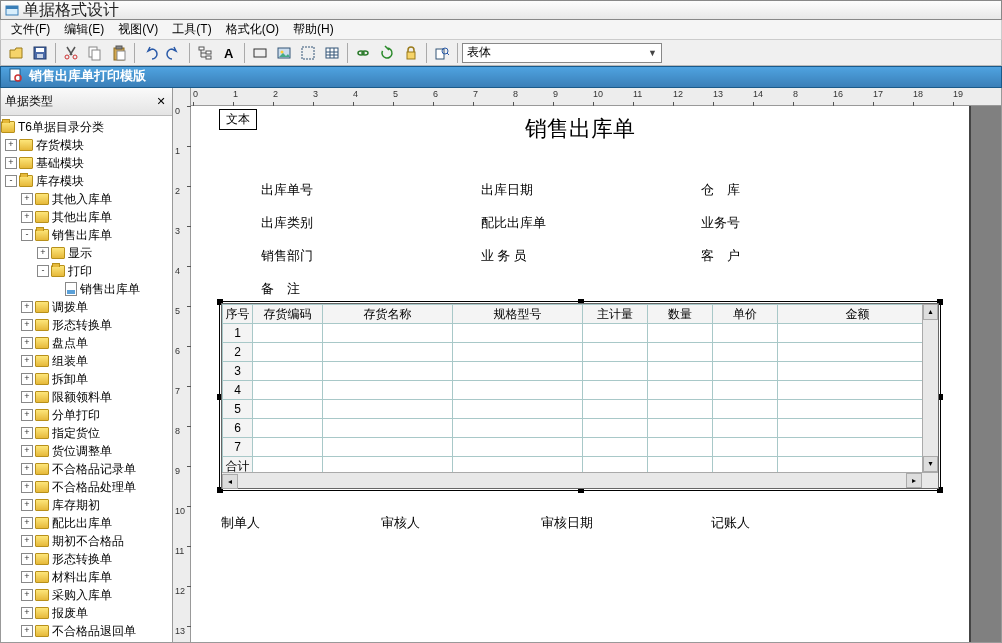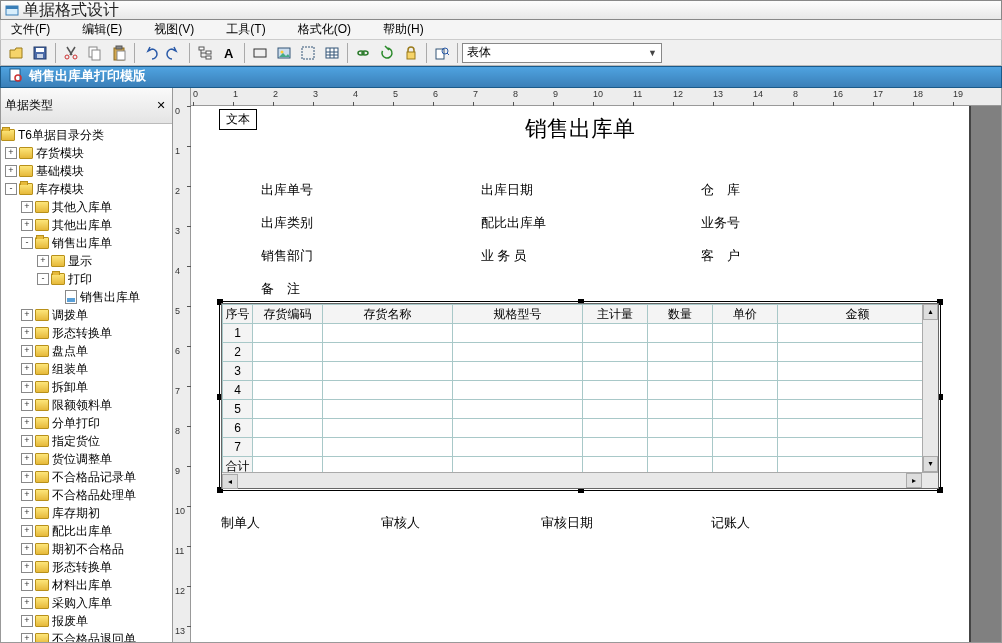--- a/index.html
+++ b/index.html
@@ -2,35 +2,35 @@
 <html><head>
 <meta charset="utf-8">
 <style>
 * { box-sizing: border-box; margin: 0; padding: 0; font-family: "Microsoft YaHei", SimSun, sans-serif; }
 body { background: #4a5a3a; width: 1002px; height: 643px; overflow: hidden; font-size: 12px; }
 
 .titlebar { height: 20px; background: linear-gradient(#fdfdfd, #e8e8e8); border: 1px solid #888; display: flex; align-items: center; padding: 0 4px; gap: 4px; }
 .titlebar-icon { width: 14px; height: 14px; display: inline-flex; justify-content: center; align-items: center; }
 .titlebar-text { font-size: 16px; color: #222; }
 
-.menubar { height: 20px; background: #f5f5f5; border: 1px solid #ccc; border-top: none; display: flex; align-items: center; padding: 0 4px; gap: 20px; }
+.menubar { height: 20px; background: #f5f5f5; border: 1px solid #ccc; border-top: none; display: flex; align-items: center; padding: 0 4px; gap: 2px; }
 .menu-item { padding: 2px 6px; font-size: 12px; cursor: default; }
 
 .toolbar { height: 26px; background: #f0f0f0; border: 1px solid #bbb; border-top: none; display: flex; align-items: center; padding: 0 4px; gap: 2px; }
 .toolbtn { width: 22px; height: 22px; display: inline-flex; justify-content: center; align-items: center; cursor: pointer; border: 1px solid transparent; }
 .toolsep { width: 1px; height: 20px; background: #aaa; margin: 0 2px; }
 .font-combo { width: 200px; height: 20px; border: 1px solid #888; background: #fff; display: flex; align-items: center; padding: 0 4px; font-size: 12px; }
 .font-combo .arrow { margin-left: auto; font-size: 9px; color: #444; }
 
 .doc-title-bar { height: 22px; background: linear-gradient(#4fa3e0, #3a7fb8); border: 1px solid #1a5a8a; display: flex; align-items: flex-start; padding: 0 6px; gap: 6px; color: #fff; font-weight: bold; font-size: 13px; }
 .doc-title-bar .ic { width: 16px; height: 16px; display: inline-flex; }
 
 .workarea { display: flex; height: calc(643px - 20px - 20px - 26px - 22px); border: 1px solid #999; border-top: none; background: #fff; }
 .sidebar { width: 172px; border-right: 1px solid #999; display: flex; flex-direction: column; background: #fff; }
-.sidebar-header { height: 36px; background: linear-gradient(#fafafa,#e4e4e4); border-bottom: 1px solid #bbb; display: flex; align-items: center; justify-content: space-between; padding: 0 4px; font-size: 12px; }
+.sidebar-header { height: 28px; background: linear-gradient(#fafafa,#e4e4e4); border-bottom: 1px solid #bbb; display: flex; align-items: center; justify-content: space-between; padding: 0 4px; font-size: 12px; }
 .close-x { width: 14px; height: 14px; font-size: 11px; text-align: center; line-height: 13px; cursor: pointer; }
 .tree { flex: 1; overflow: auto; padding: 2px 0; font-size: 12px; }
 .tree-row { display: flex; align-items: center; height: 18px; white-space: nowrap; cursor: default; }
 .twisty { width: 12px; height: 12px; border: 1px solid #888; font-size: 9px; line-height: 9px; text-align: center; margin-right: 2px; background: #fff; cursor: pointer; color: #333; }
 .folder-ic { width: 14px; height: 12px; background: linear-gradient(#fde67a,#e6b93a); border: 1px solid #b8901a; border-radius: 1px; margin-right: 3px; position: relative; }
 .folder-ic.open::before { content:""; position:absolute; top:-3px; left:0; width:6px; height:3px; background:#e6b93a; border:1px solid #b8901a; border-bottom:none; }
 .doc-ic { width: 12px; height: 14px; background: #fff; border: 1px solid #888; margin-right: 3px; position: relative; }
 .doc-ic::after { content:""; position:absolute; bottom:1px; left:1px; width:8px; height:4px; background:#5aa0d8; }
 .tree-label { }
 .ind { display:inline-block; }

